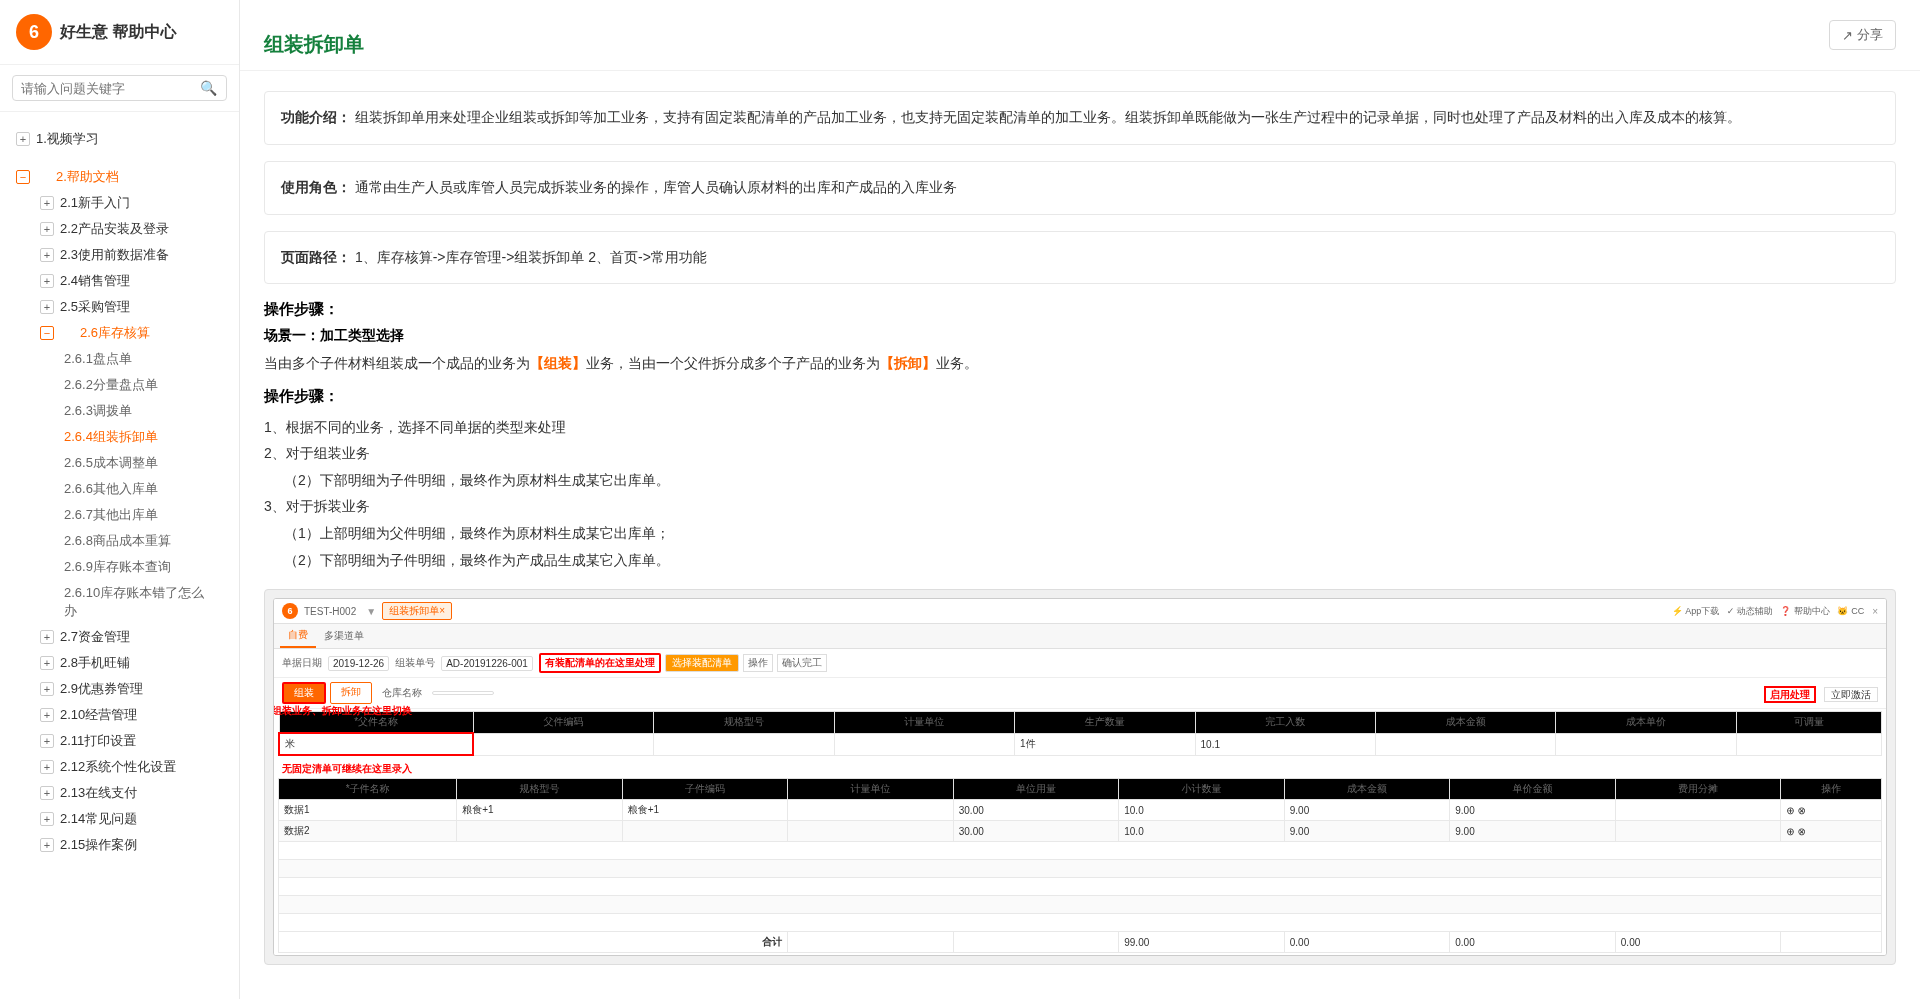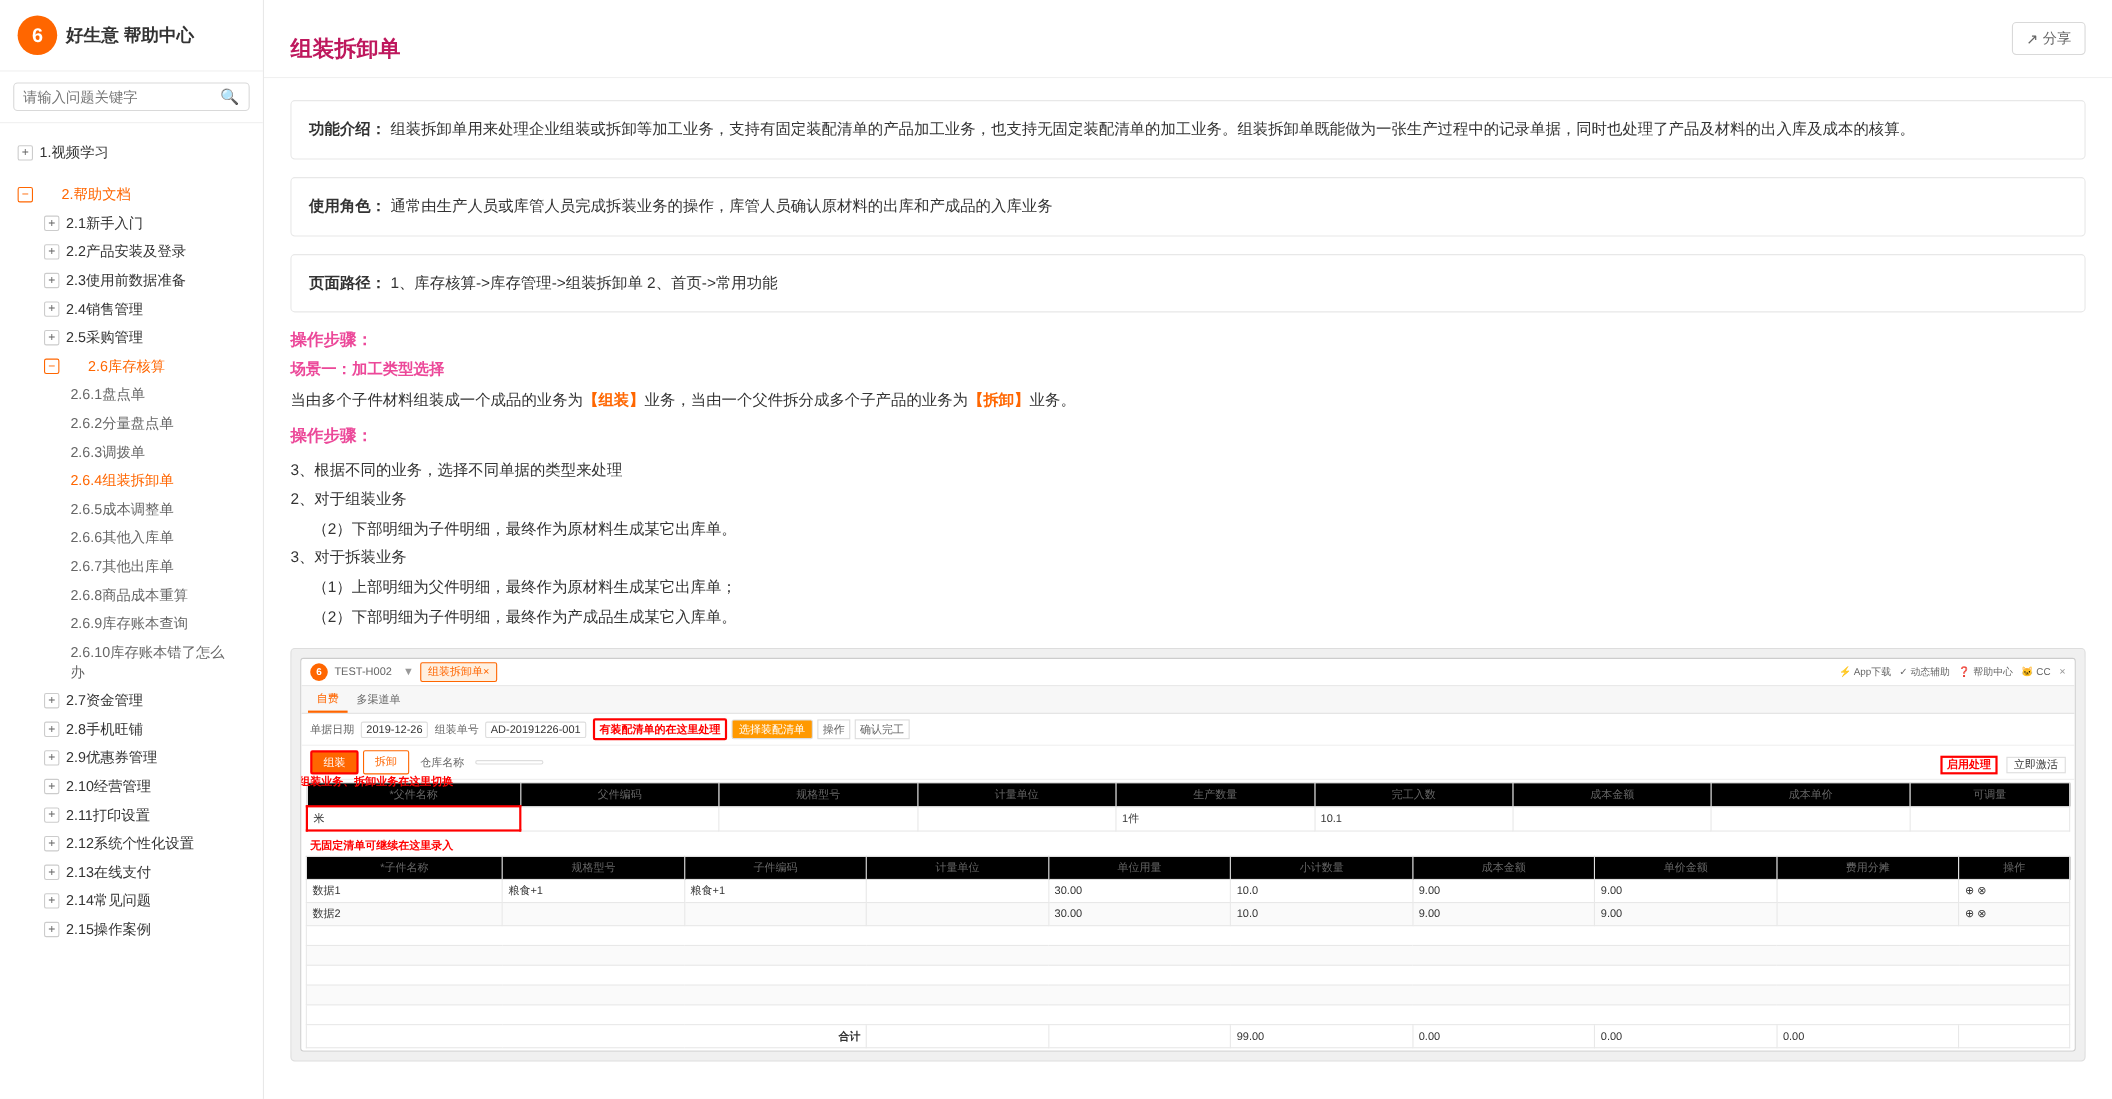--- a/index.html
+++ b/index.html
@@ -82,39 +82,39 @@
     
     #main {
       flex: 1; overflow-y: auto; background: #fff;
       display: flex; flex-direction: column;
     }
     #topbar {
       display: flex; align-items: center; justify-content: space-between;
       padding: 12px 24px; border-bottom: 1px solid #f0f0f0;
       background: #fff;
     }
-    #page-title { font-size: 20px; font-weight: bold; color: #be185d; margin-top: 19px; }
+    #page-title { font-size: 20px; font-weight: bold; color: #15803d; margin-top: 19px; }
     #share-btn {
       display: flex; align-items: center; border: 1px solid #d9d9d9;
       border-radius: 4px; padding: 5px 12px; cursor: pointer;
       font-size: 13px; color: #666; background: #fff;
     }
     #share-btn .share-icon { margin-right: 4px; }
 
     #content-area {
       padding: 20px 24px;
       flex: 1;
     }
     .info-block {
       background: #fff; border: 1px solid #e8e8e8;
       border-radius: 4px; padding: 14px 16px; margin-bottom: 16px;
       font-size: 14px; color: #333; line-height: 1.7;
     }
     .section-title {
-      font-weight: bold; font-size: 15px; margin-bottom: 10px; color: #ec4899;
+      font-weight: bold; font-size: 15px; margin-bottom: 10px; color: #000000;
     }
     .bold { font-weight: bold; }
 
     
     #screenshot-container {
       margin-top: 8px;
       border: 1px solid #ddd;
       border-radius: 4px;
       overflow: hidden;
       background: #f0f0f0;
@@ -303,21 +303,21 @@
 
       <div class="section-title" style="font-weight:bold;font-size:14px;margin-bottom:6px;">场景一：加工类型选择</div>
 
       <p style="margin-bottom:10px;line-height:1.8;">
         当由多个子件材料组装成一个成品的业务为<span style="color:#f60;font-weight:bold;">【组装】</span>业务，当由一个父件拆分成多个子产品的业务为<span style="color:#f60;font-weight:bold;">【拆卸】</span>业务。
       </p>
 
       <div class="section-title" style="margin-bottom:8px;">操作步骤：</div>
 
       <div style="line-height:1.9;">
-        <p>3、根据不同的业务，选择不同单据的类型来处理</p>
+        <p>1、根据不同的业务，选择不同单据的类型来处理</p>
         <p>2、对于组装业务</p>
         <p style="padding-left:20px;">（2）下部明细为子件明细，最终作为原材料生成某它出库单。</p>
         <p>3、对于拆装业务</p>
         <p style="padding-left:20px;">（1）上部明细为父件明细，最终作为原材料生成某它出库单；</p>
         <p style="padding-left:20px;">（2）下部明细为子件明细，最终作为产成品生成某它入库单。</p>
       </div>
     </div>
 
     <div id="screenshot-container" style="margin-top:16px; position:relative;">
       <div class="screenshot-mockup">

